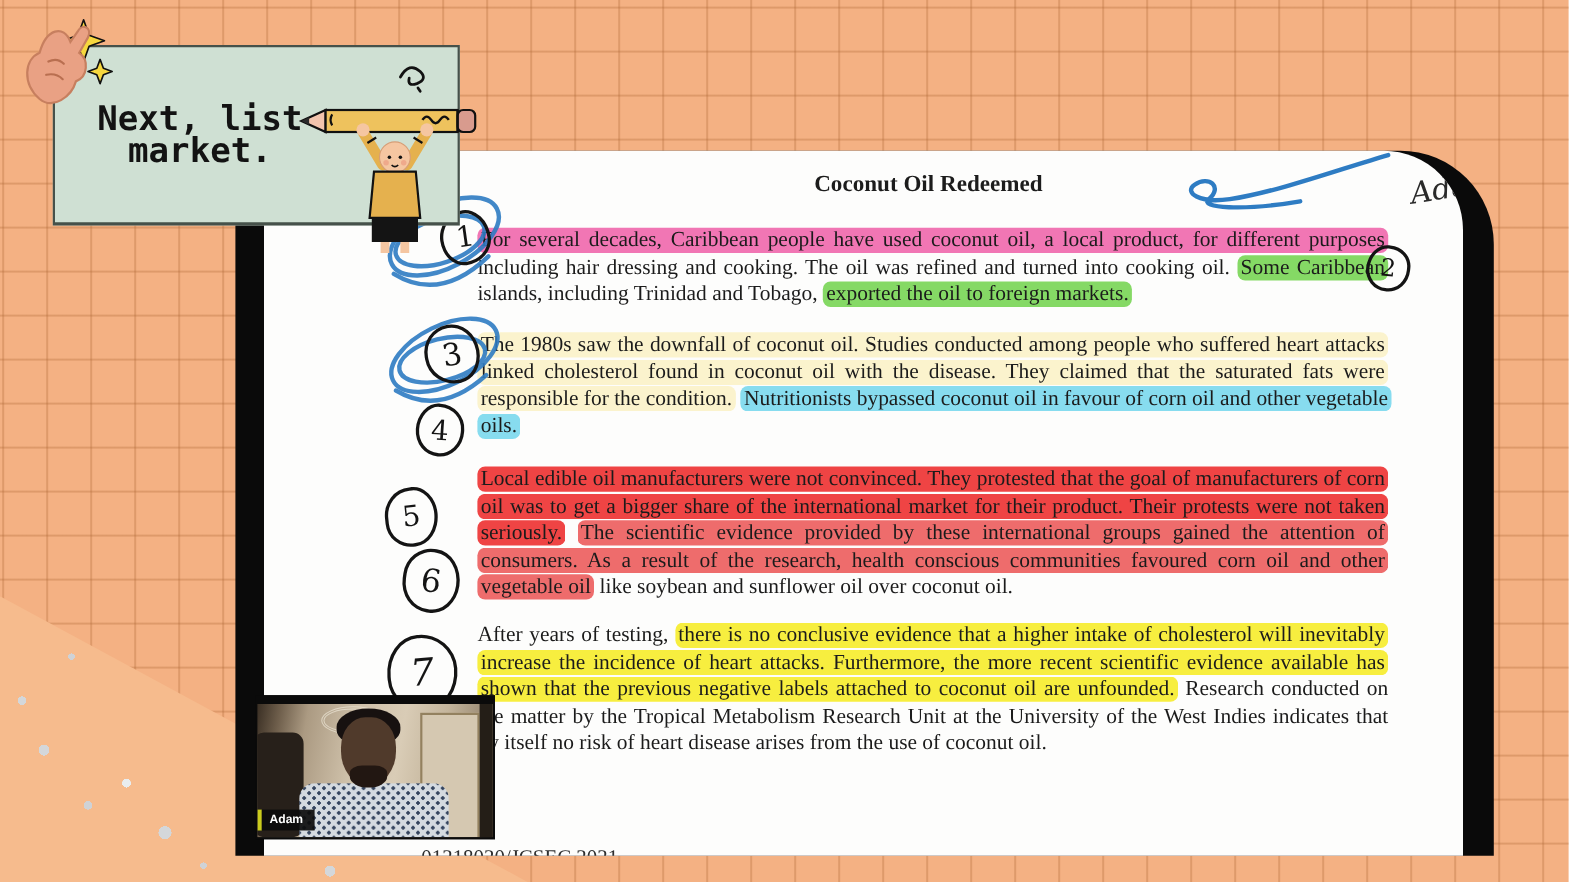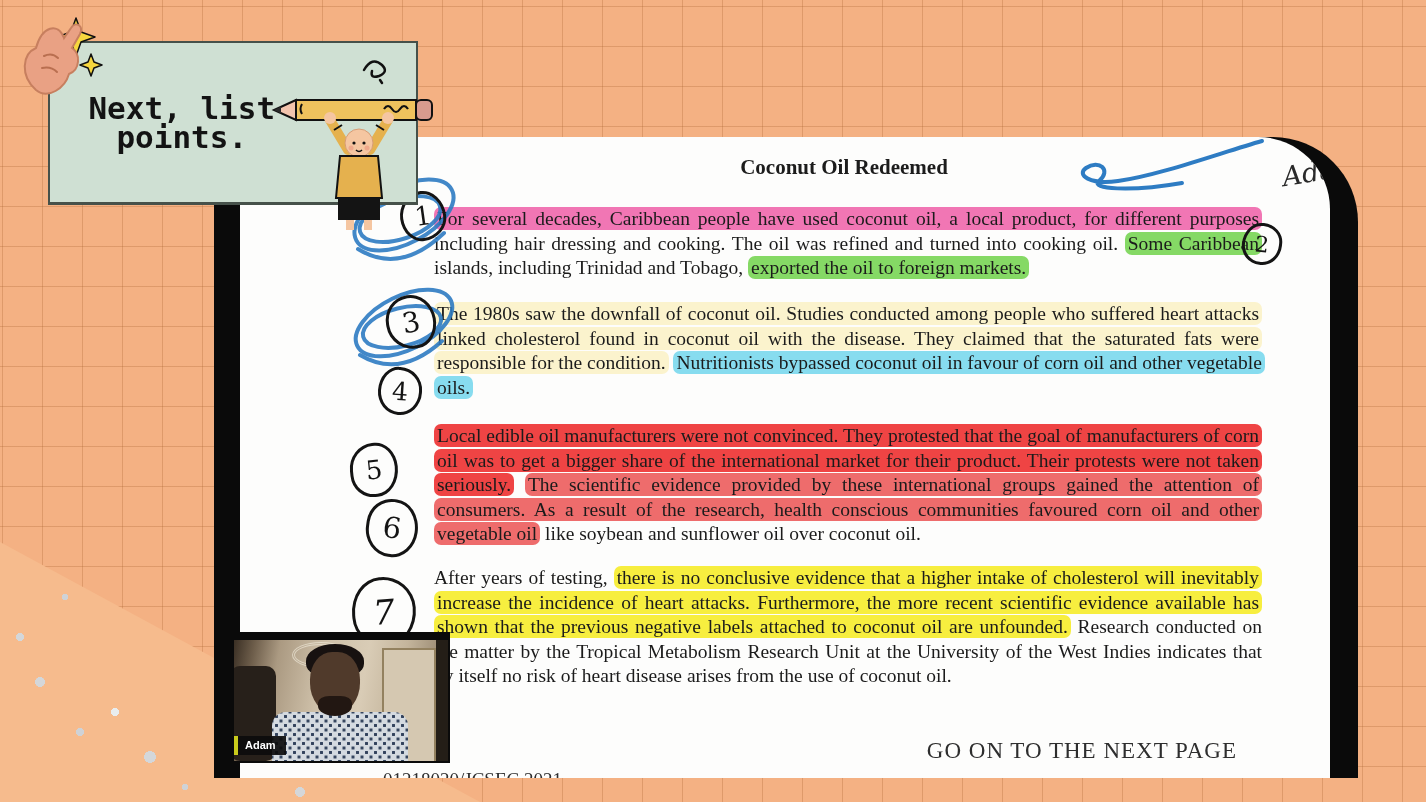--- a/index.html
+++ b/index.html
@@ -128,21 +128,20 @@
       <div class="mnum n5">5</div>
       <div class="mnum n6">6</div>
       <div class="mnum n7">7</div>
 
       <svg class="arrow-svg" width="215" height="78" viewBox="0 0 215 78">
         <path d="M204,12 C162,24 102,46 60,52 C32,56 18,46 28,39 C41,30 54,41 41,52 C31,60 72,63 124,54" fill="none" stroke="#2e7cc3" stroke-width="4" stroke-linecap="round"></path>
       </svg>
 
       <div class="signature">Adam</div>
 
-      <div class="footer-right">GO ON TO THE NEXT PAGE</div>
       <div class="footer-code">01218020/JCSEC 2021</div>
     </div>
   </div>
 
   <div class="webcam">
     <div class="wc-scene">
       <div class="wc-light"></div>
       <div class="wc-door"></div>
       <div class="wc-edge"></div>
       <div class="wc-chair"></div>
@@ -153,21 +152,21 @@
       <div class="wc-label">
         <div class="wc-label-accent"></div>
         <div class="wc-label-text">Adam</div>
       </div>
     </div>
   </div>
 
   <div class="card">
     <div class="card-text">
       <div>Next, list</div>
-      <div>points.</div>
+      <div>market.</div>
     </div>
   </div>
 
   <svg class="deco" style="left:14px;top:10px;" width="100" height="95" viewBox="0 0 100 95">
     <g stroke="#111" stroke-width="1.5" stroke-linejoin="round">
       <polygon points="62,8 67,22 81,27 67,32 62,46 57,32 43,27 57,22" fill="#f6d73e"></polygon>
       <polygon points="77,44 80,52 88,55 80,58 77,66 74,58 66,55 74,52" fill="#f6d73e"></polygon>
     </g>
     <path d="M22,80 C6,66 8,44 22,38 C28,16 44,12 50,28 L57,18 C61,11 70,15 66,24 L58,38 C67,44 66,60 55,64 C51,78 34,90 22,80 Z" fill="#e9a184" stroke="#c77f5f" stroke-width="2"></path>
     <path d="M30,46 q8,-4 14,2 M28,58 q9,-2 15,4" fill="none" stroke="#b96f50" stroke-width="2" stroke-linecap="round"></path>

